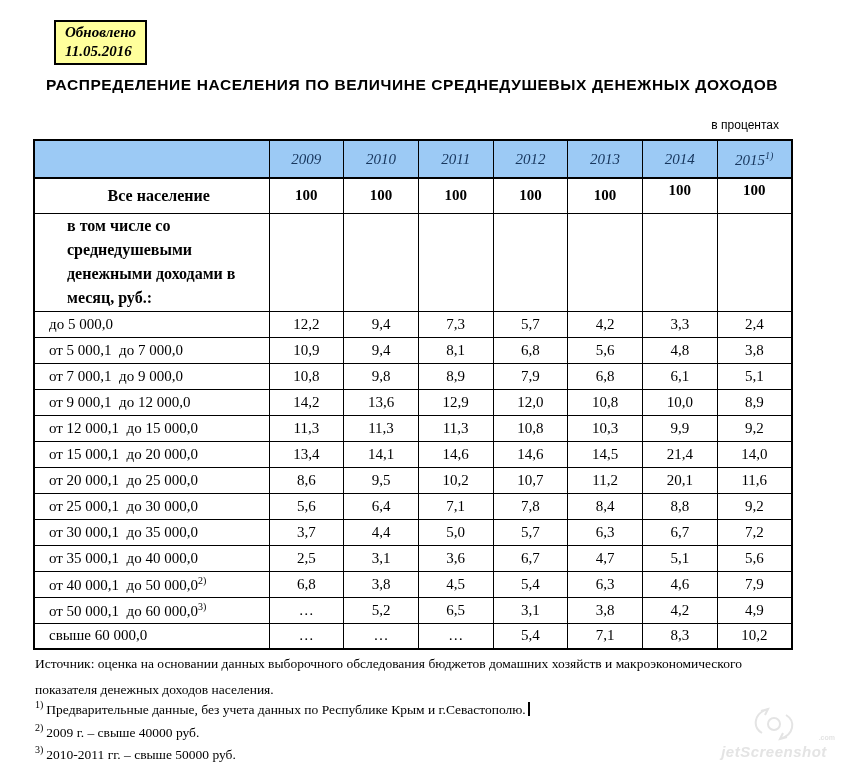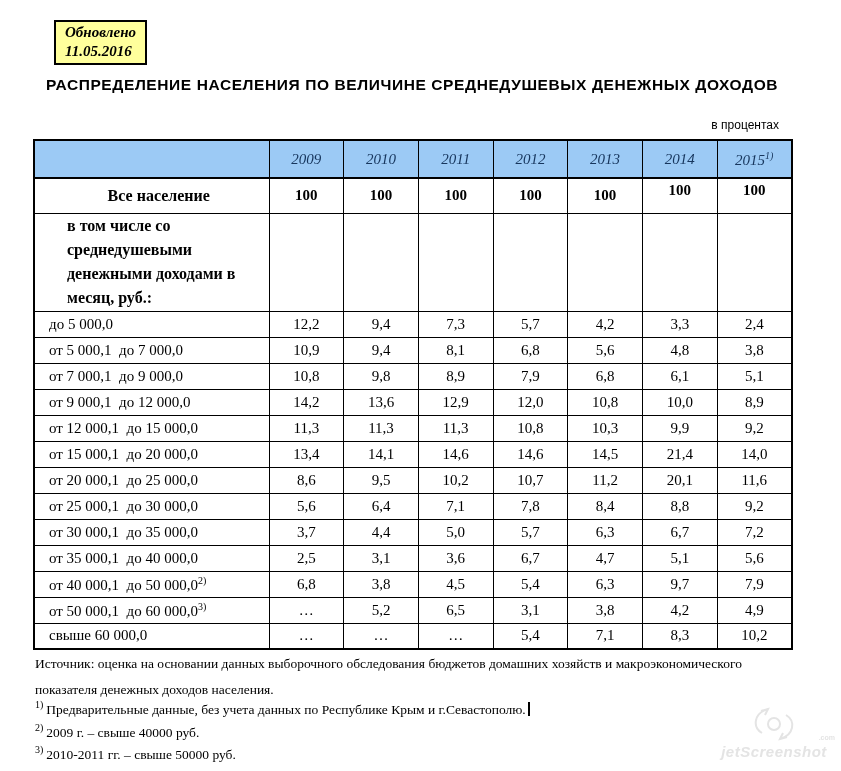--- a/index.html
+++ b/index.html
@@ -267,21 +267,21 @@
           <td class="val-cell">5,1</td>
           <td class="val-cell">5,6</td>
         </tr>
         <tr class="data-row">
           <td class="label-cell">от 40 000,1  до 50 000,0<sup style="font-size: 10px;">2)</sup></td>
           <td class="val-cell">6,8</td>
           <td class="val-cell">3,8</td>
           <td class="val-cell">4,5</td>
           <td class="val-cell">5,4</td>
           <td class="val-cell">6,3</td>
-          <td class="val-cell">9,7</td>
+          <td class="val-cell">4,6</td>
           <td class="val-cell">7,9</td>
         </tr>
         <tr class="data-row">
           <td class="label-cell">от 50 000,1  до 60 000,0<sup style="font-size: 10px;">3)</sup></td>
           <td class="val-cell">…</td>
           <td class="val-cell">5,2</td>
           <td class="val-cell">6,5</td>
           <td class="val-cell">3,1</td>
           <td class="val-cell">3,8</td>
           <td class="val-cell">4,2</td>

